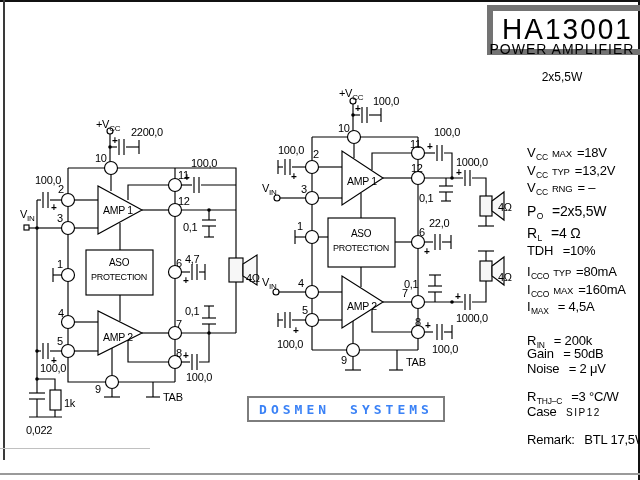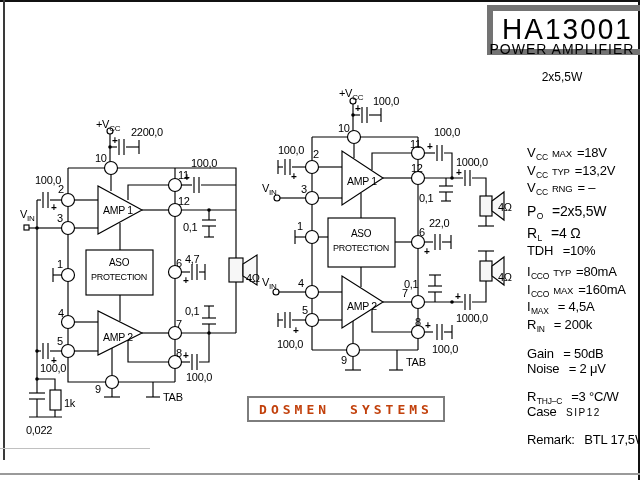--- a/index.html
+++ b/index.html
@@ -21,21 +21,21 @@
   #power-rating{position:absolute;left:487px;top:70px;width:150px;text-align:center;font-size:12px;}
   
   .spec{position:absolute;left:527px;font-size:13px;line-height:1;white-space:nowrap;letter-spacing:-0.2px;}
   .ss{font-size:8.5px;position:relative;top:2.5px;margin-left:0.5px;}
   .sr{font-size:9.5px;margin-left:4px;}
   .sv{margin-left:5px;margin-top:47px;}
   .spec.case .sv{font-size:10px;letter-spacing:1.5px;}
   
   #brand-box{position:absolute;left:247px;top:396px;width:194px;height:22px;
              border:2px solid #7d7d7d;display:flex;align-items:center;justify-content:center;gap:20px;
-             color:#c2410c;font-family:"DejaVu Sans Mono",monospace;font-weight:bold;
+             color:#3b82f6;font-family:"DejaVu Sans Mono",monospace;font-weight:bold;
              font-size:13px;letter-spacing:4px;}
   
   svg{position:absolute;left:0;top:0;}
   svg text{font-family:"Liberation Sans",sans-serif;font-size:11px;fill:#000;letter-spacing:-0.3px;}
   svg text.amp{font-size:10.5px;}
   svg text.aso{font-size:10px;text-anchor:middle;}
   svg text.asop{font-size:9px;text-anchor:middle;}
   svg text.plus{font-size:10px;font-weight:bold;}
 </style>
 </head>
@@ -379,21 +379,21 @@
 
   <div class="spec" style="top:146px"><span class="sm">V</span><span class="ss">CC</span><span class="sr">MAX</span><span class="sv">=18V</span></div>
   <div class="spec" style="top:164px"><span class="sm">V</span><span class="ss">CC</span><span class="sr">TYP</span><span class="sv">=13,2V</span></div>
   <div class="spec" style="top:181px"><span class="sm">V</span><span class="ss">CC</span><span class="sr">RNG</span><span class="sv">= –</span></div>
   <div class="spec" style="top:204px;font-size:14px"><span class="sm">P</span><span class="ss">O</span><span class="sr"></span><span class="sv">=2x5,5W</span></div>
   <div class="spec" style="top:226px;font-size:14px"><span class="sm">R</span><span class="ss">L</span><span class="sr"></span><span class="sv">=4 Ω</span></div>
   <div class="spec" style="top:244px"><span class="sm">TDH</span><span class="ss"></span><span class="sr"></span><span class="sv">=10%</span></div>
   <div class="spec" style="top:265px"><span class="sm">I</span><span class="ss">CCO</span><span class="sr">TYP</span><span class="sv">=80mA</span></div>
   <div class="spec" style="top:283px"><span class="sm">I</span><span class="ss">CCO</span><span class="sr">MAX</span><span class="sv">=160mA</span></div>
   <div class="spec" style="top:300px"><span class="sm">I</span><span class="ss">MAX</span><span class="sr"></span><span class="sv">= 4,5A</span></div>
-  <div class="spec" style="top:318px"><span class="sm">R</span><span class="ss">IN</span><span class="sr"></span><span class="sv">= 200k</span></div>
+  <div class="spec" style="top:334px"><span class="sm">R</span><span class="ss">IN</span><span class="sr"></span><span class="sv">= 200k</span></div>
   <div class="spec" style="top:347px"><span class="sm">Gain</span><span class="ss"></span><span class="sr"></span><span class="sv">= 50dB</span></div>
   <div class="spec" style="top:362px"><span class="sm">Noise</span><span class="ss"></span><span class="sr"></span><span class="sv">= 2 μV</span></div>
   <div class="spec" style="top:390px"><span class="sm">R</span><span class="ss">THJ–C</span><span class="sr"></span><span class="sv">=3 °C/W</span></div>
   <div class="spec case" style="top:405px"><span class="sm">Case</span><span class="ss"></span><span class="sr"></span><span class="sv">SIP12</span></div>
   <div class="spec" style="top:433px"><span class="sm">Remark:</span><span class="ss"></span><span class="sr"></span><span class="sv">BTL 17,5W</span></div>
 
   <div id="brand-box">
     <span>DOSMEN</span>
     <span>SYSTEMS</span>
   </div>

